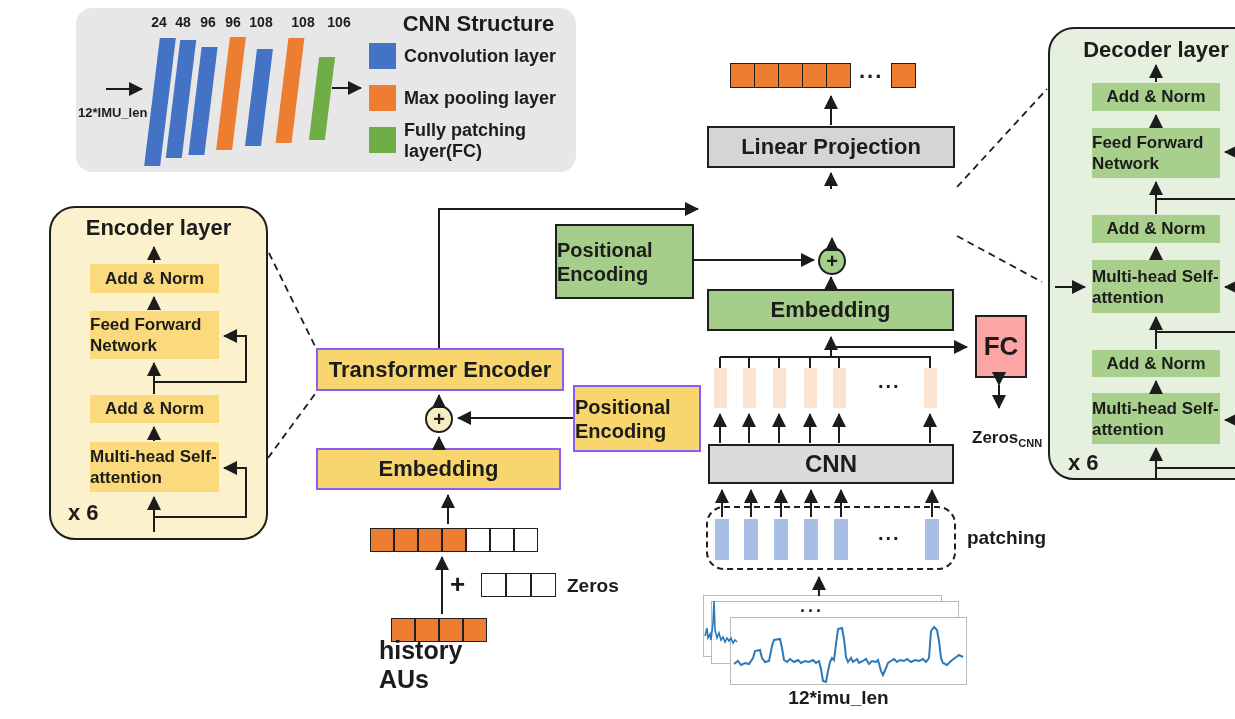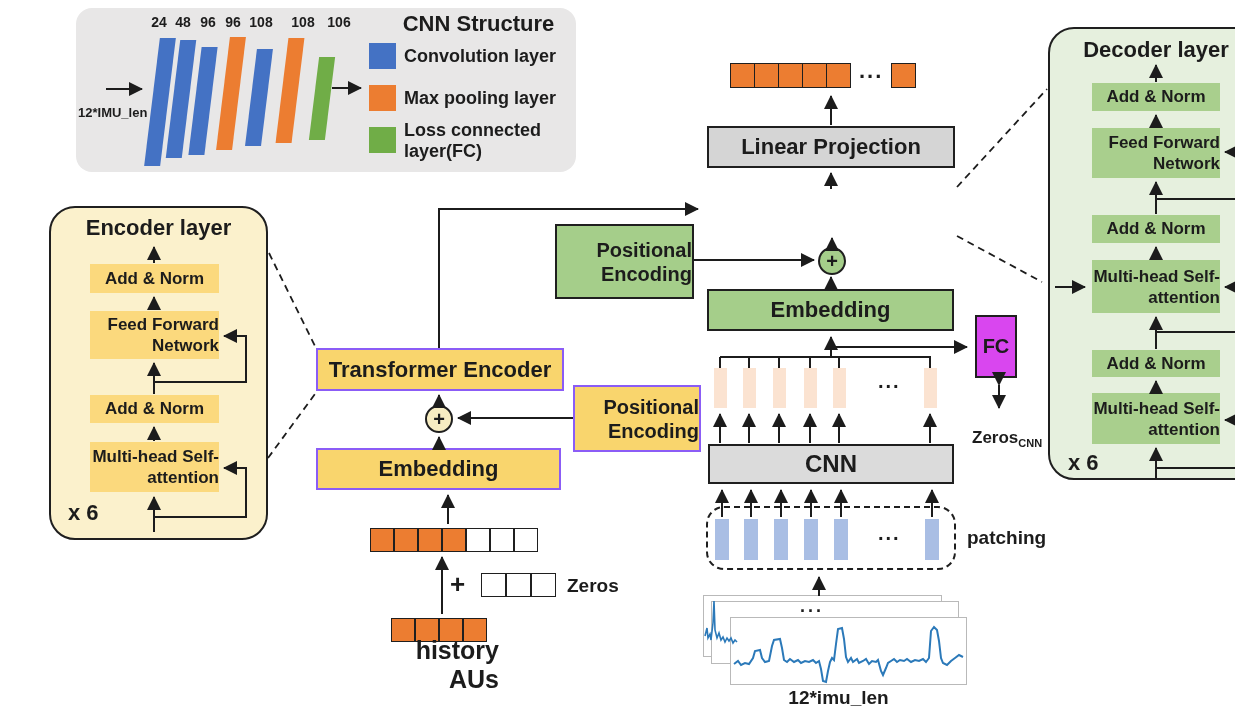--- a/index.html
+++ b/index.html
@@ -1,19 +1,19 @@
 <!DOCTYPE html>
 <html><head>
 <meta charset="utf-8">
 <style>
   html,body{margin:0;padding:0;background:#fff;}
   .canvas{position:relative;width:1235px;height:719px;background:#fff;overflow:hidden;
           font-family:"Liberation Sans",sans-serif;color:#1c1c1c;margin-left:36px;}
   .abs{position:absolute;box-sizing:border-box;}
-  .ctr{display:flex;align-items:center;justify-content:center;text-align:right;}
+  .ctr{display:flex;align-items:center;justify-content:center;text-align:left;}
   .b{font-weight:bold;}
   
   .legend-panel{background:#E8E7E7;border-radius:16px;}
   .enc-panel{background:#FBF1CC;border:2px solid #1f1f1f;border-radius:26px;}
   .dec-panel{background:#E6F0DE;border:2px solid #1f1f1f;border-radius:26px;}
   
   .ybox{background:#F9D56D;border:2px solid #8b5cf6;}
   .yblock{background:#FBD97D;}
   .gbox{background:#A5CE8A;border:2px solid #1f1f1f;}
   .gblock{background:#A9CF8D;}
@@ -59,21 +59,21 @@
   <div class="abs skew sw-green" style="left:278px;top:57px;width:16px;height:83px;"></div>
 
   <span class="abs lbl b" style="left:42px;top:105px;width:80px;font-size:13px;">12*IMU_len</span>
   <div class="abs ctr b" style="left:350px;top:10px;width:185px;height:28px;font-size:22px;">CNN Structure</div>
 
   <div class="abs sw sw-blue" style="left:333px;top:43px;width:27px;height:26px;"></div>
   <div class="abs sw sw-orange" style="left:333px;top:85px;width:27px;height:26px;"></div>
   <div class="abs sw sw-green" style="left:333px;top:127px;width:27px;height:26px;"></div>
   <span class="abs b" style="left:368px;top:46px;width:170px;font-size:18px;">Convolution layer</span>
   <span class="abs b" style="left:368px;top:88px;width:170px;font-size:18px;">Max pooling layer</span>
-  <span class="abs b" style="left:368px;top:120px;width:160px;font-size:18px;line-height:21px;">Loss connected layer(FC)</span>
+  <span class="abs b" style="left:368px;top:120px;width:160px;font-size:18px;line-height:21px;">Fully patching layer(FC)</span>
 
   <div class="abs enc-panel" style="left:13px;top:206px;width:219px;height:334px;"></div>
   <div class="abs ctr b" style="left:30px;top:214px;width:185px;height:28px;font-size:22px;">Encoder layer</div>
   <div class="abs ctr b yblock" style="left:54px;top:264px;width:129px;height:29px;font-size:17px;">Add &amp; Norm</div>
   <div class="abs ctr b yblock" style="left:54px;top:311px;width:129px;height:48px;font-size:17px;line-height:21px;">Feed Forward Network</div>
   <div class="abs ctr b yblock" style="left:54px;top:395px;width:129px;height:28px;font-size:17px;">Add &amp; Norm</div>
   <div class="abs ctr b yblock" style="left:54px;top:442px;width:129px;height:50px;font-size:17px;line-height:21px;">Multi-head Self-attention</div>
   <div class="abs b" style="left:32px;top:500px;font-size:22px;">x 6</div>
 
   <div class="abs dec-panel" style="left:1012px;top:27px;width:216px;height:453px;"></div>
@@ -126,21 +126,21 @@
 
   <div class="abs bar-peach" style="left:678px;top:368px;width:13px;height:40px;"></div>
   <div class="abs bar-peach" style="left:707px;top:368px;width:13px;height:40px;"></div>
   <div class="abs bar-peach" style="left:737px;top:368px;width:13px;height:40px;"></div>
   <div class="abs bar-peach" style="left:768px;top:368px;width:13px;height:40px;"></div>
   <div class="abs bar-peach" style="left:797px;top:368px;width:13px;height:40px;"></div>
   <span class="abs b" style="left:842px;top:370px;font-size:20px;letter-spacing:2px;">...</span>
   <div class="abs bar-peach" style="left:888px;top:368px;width:13px;height:40px;"></div>
 
   <div class="abs ctr b graybox" style="left:672px;top:444px;width:246px;height:40px;font-size:24px;background:#DBDBDB;">CNN</div>
-  <div class="abs ctr b graybox" style="left:939px;top:315px;width:42px;height:63px;font-size:20px;background:#d946ef;">FC</div>
+  <div class="abs ctr b graybox" style="left:939px;top:315px;width:52px;height:63px;font-size:26px;background:#fca5a5;">FC</div>
   <div class="abs" style="left:936px;top:428px;width:80px;"><span class="b" style="font-size:17px;">Zeros</span><sub class="losssub">CNN</sub></div>
 
   <div class="abs dashbox" style="left:670px;top:506px;width:250px;height:64px;"></div>
   <div class="abs bar-blue" style="left:679px;top:519px;width:14px;height:41px;"></div>
   <div class="abs bar-blue" style="left:708px;top:519px;width:14px;height:41px;"></div>
   <div class="abs bar-blue" style="left:738px;top:519px;width:14px;height:41px;"></div>
   <div class="abs bar-blue" style="left:768px;top:519px;width:14px;height:41px;"></div>
   <div class="abs bar-blue" style="left:798px;top:519px;width:14px;height:41px;"></div>
   <span class="abs b" style="left:842px;top:522px;font-size:20px;letter-spacing:2px;">...</span>
   <div class="abs bar-blue" style="left:889px;top:519px;width:14px;height:41px;"></div>

